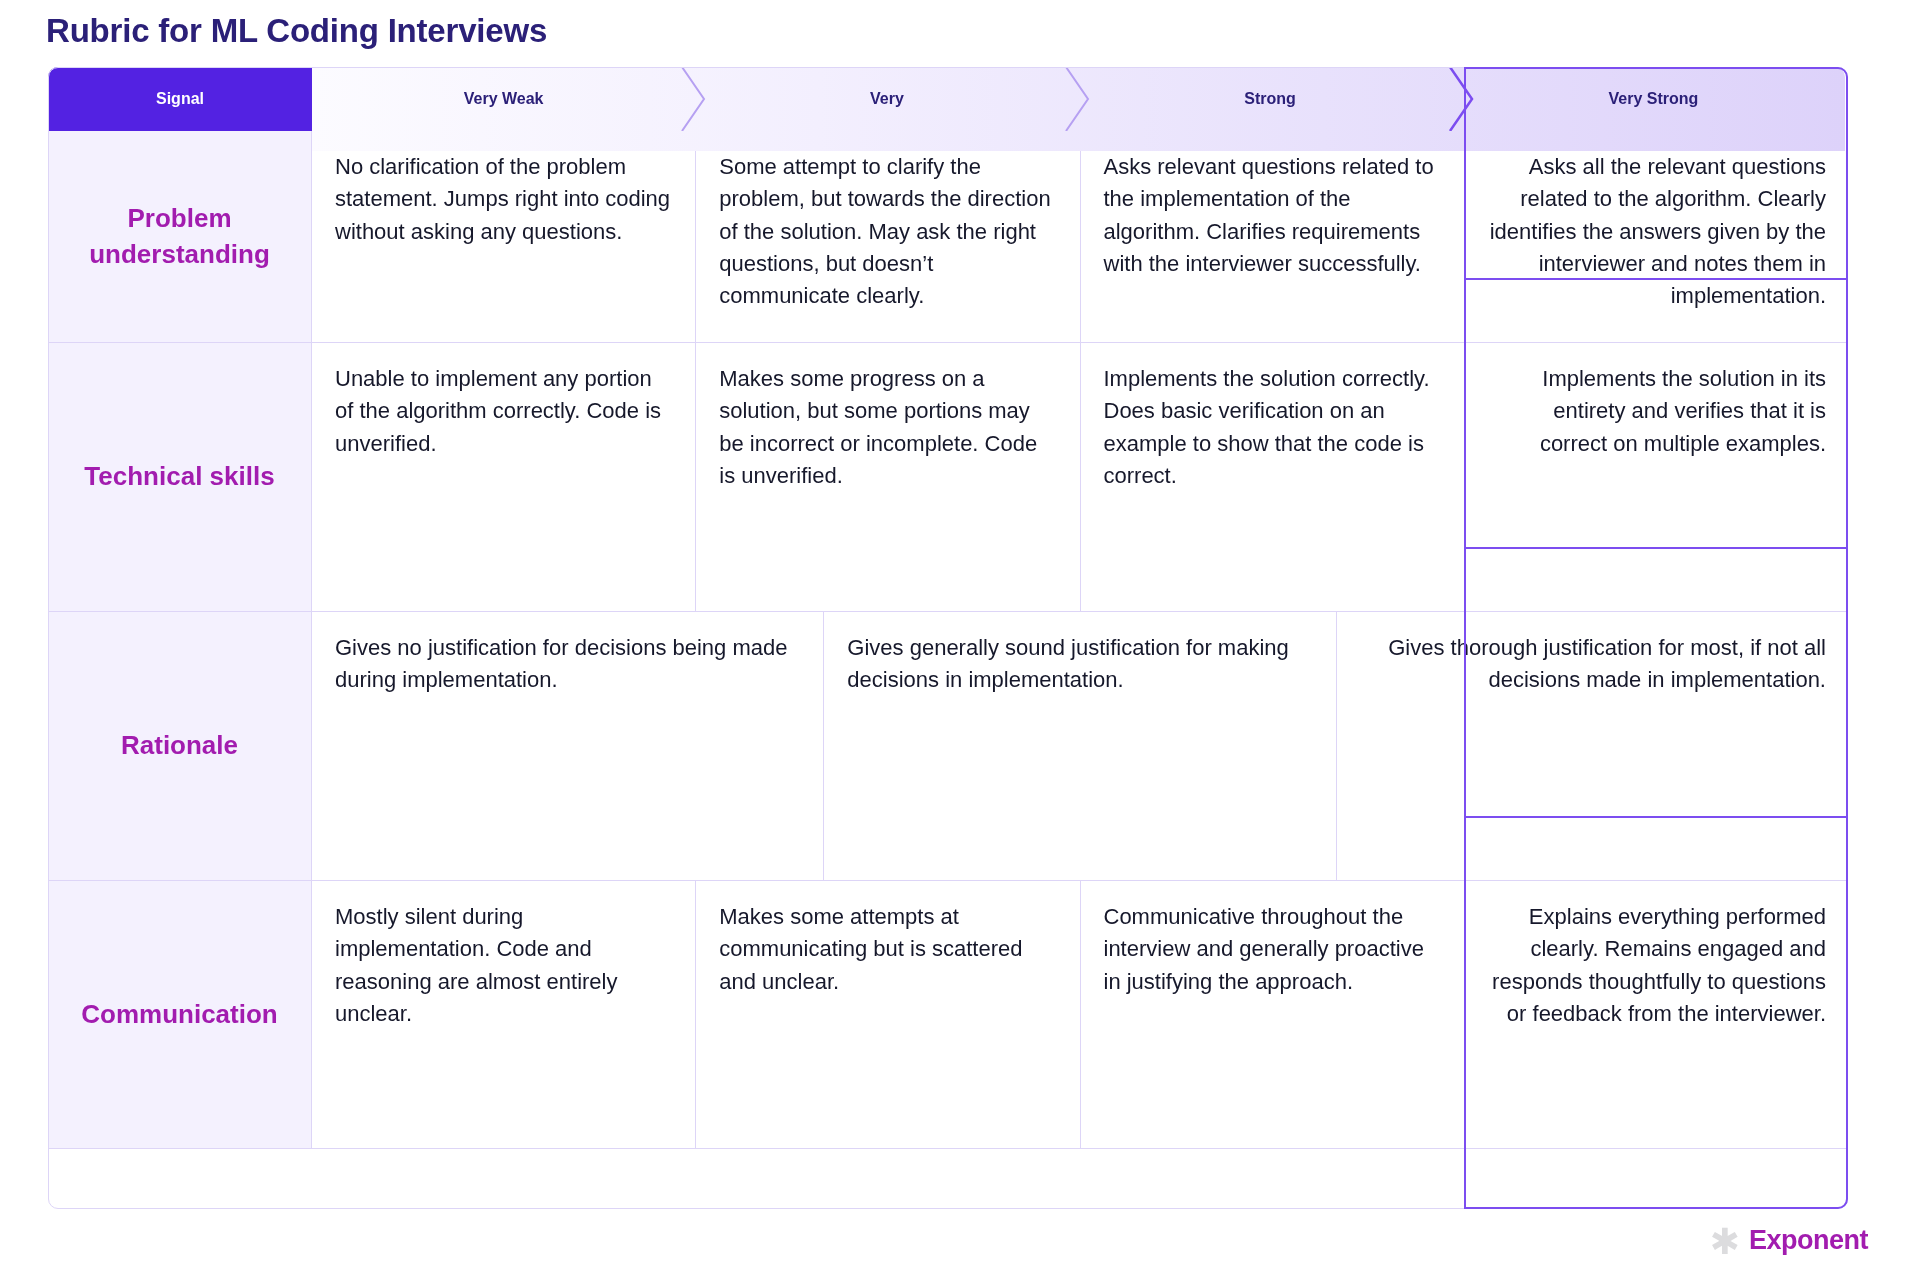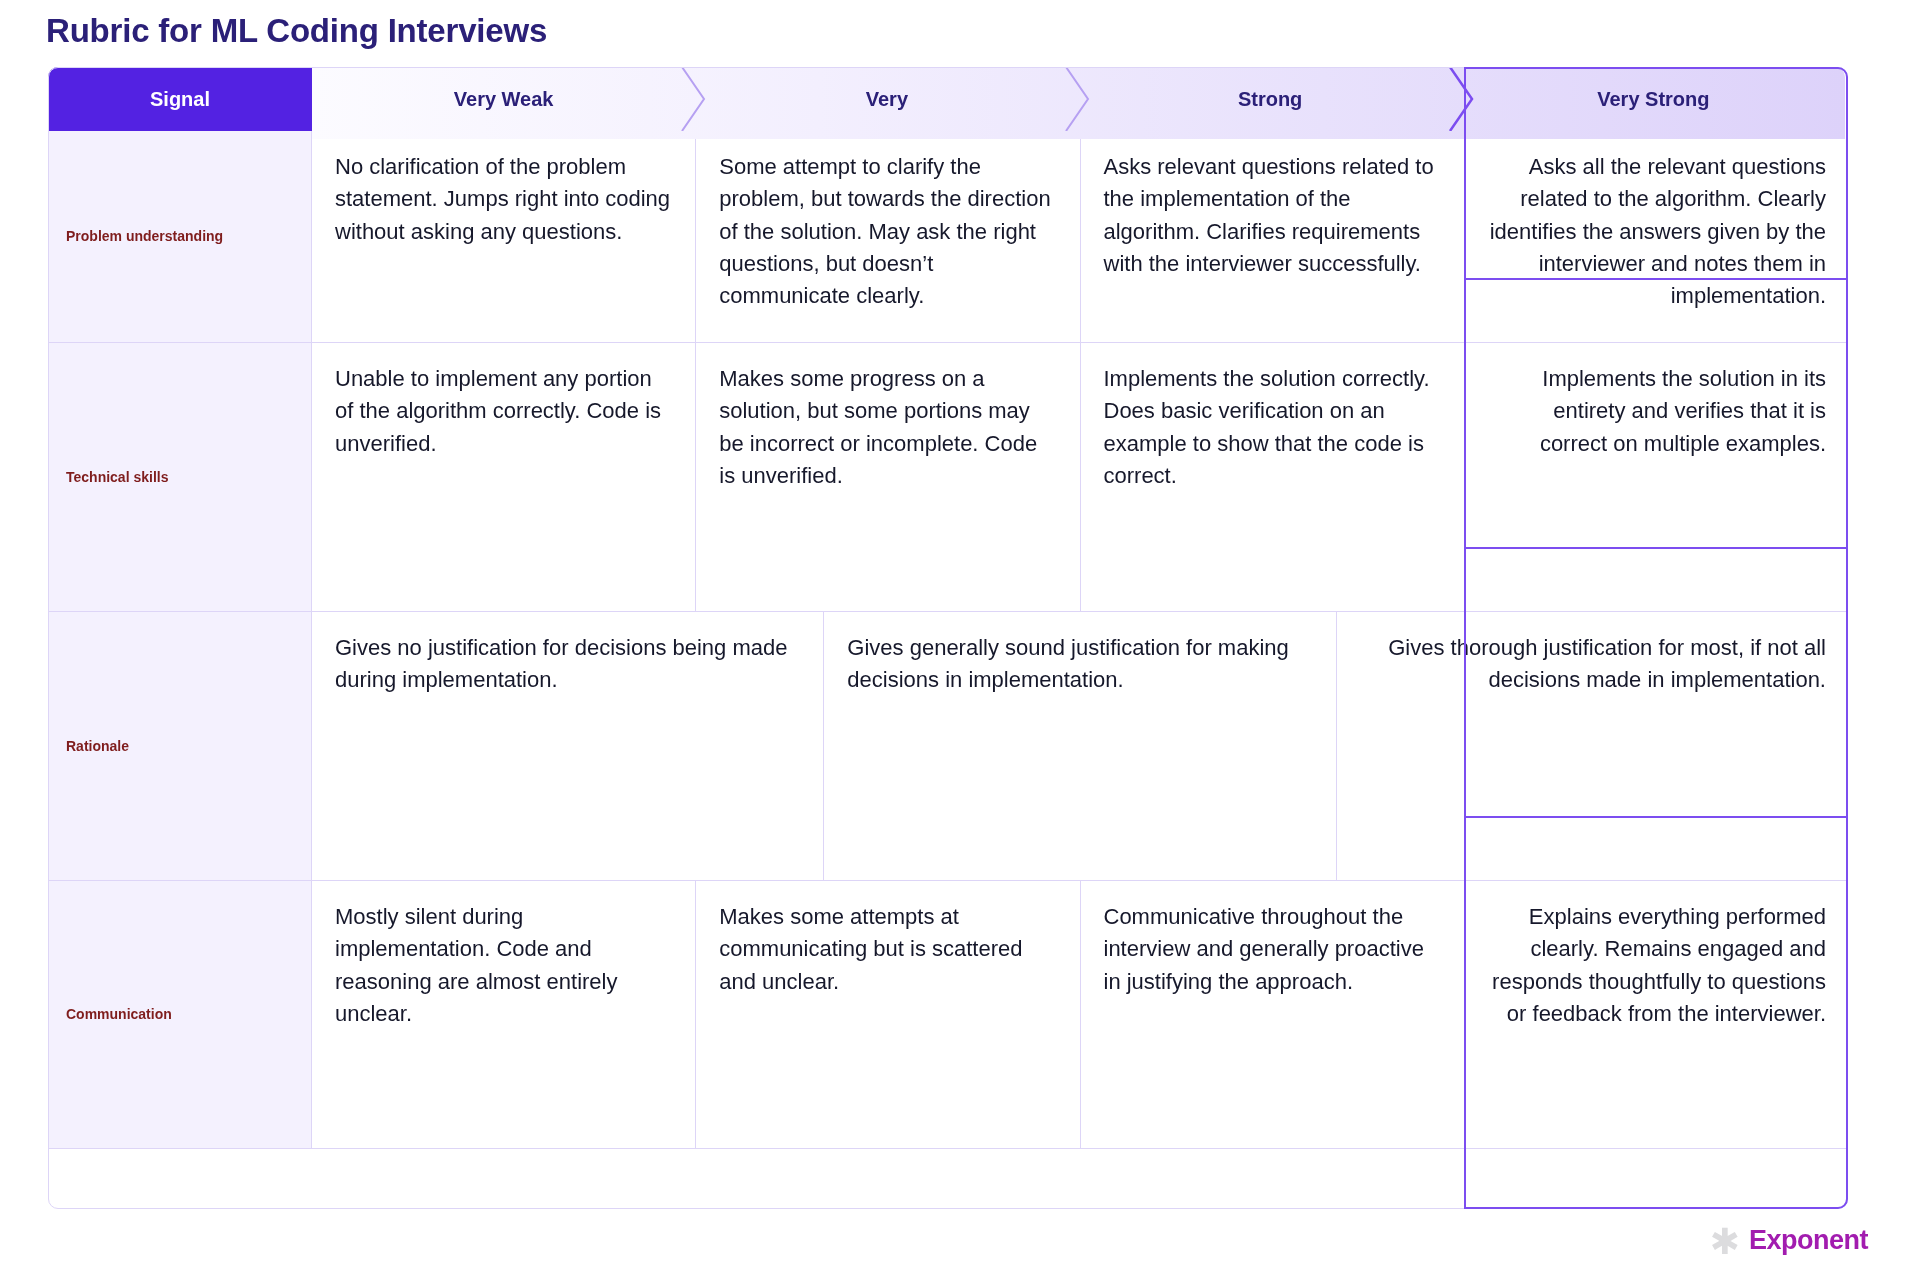--- a/index.html
+++ b/index.html
@@ -46,41 +46,41 @@
     display: flex;
     height: 64px;
     width: 100%;
   }
 
   .hcell {
     position: relative;
     display: flex;
     align-items: center;
     justify-content: center;
-    font-size: 20px;
+    font-size: 16px;
     font-weight: bold;
     color: #2B2078;
     height: 64px;
   }
 
   .hcell-signal {
     width: 264px;
     flex: 0 0 264px;
     background: #5322E2;
     color: #ffffff;
     border-radius: 10px 0 0 0;
   }
 
   
   .scale-band {
     position: absolute;
     left: 264px;
     top: 0;
     right: 3px;
-    height: 72px;
+    height: 84px;
     background: linear-gradient(to right, #FCFBFF 0%, #F3EFFE 33%, #E8E1FC 66%, #DDD2FA 100%);
     border-radius: 0 10px 0 0;
   }
 
   .scale-band-inner {
     position: absolute;
     inset: 0;
     display: flex;
   }
 
@@ -105,24 +105,25 @@
     border-bottom: 1.5px solid #DDD5F7;
   }
   .body-row:last-child { border-bottom: none; }
 
   .signal-cell {
     width: 264px;
     flex: 0 0 264px;
     background: #F4F1FE;
     display: flex;
     align-items: center;
+    justify-content: center;
     text-align: center;
-    font-size: 14px;
-    font-weight: bold;
-    color: #7f1d1d;
+    font-size: 26px;
+    font-weight: bold;
+    color: #a21caf;
     line-height: 1.35;
     padding: 10px 18px;
     border-right: 1.5px solid #DDD5F7;
   }
 
   .desc-cell {
     flex: 1 1 0;
     background: #ffffff;
     padding: 20px 22px 20px 23px;
     font-size: 22px;

